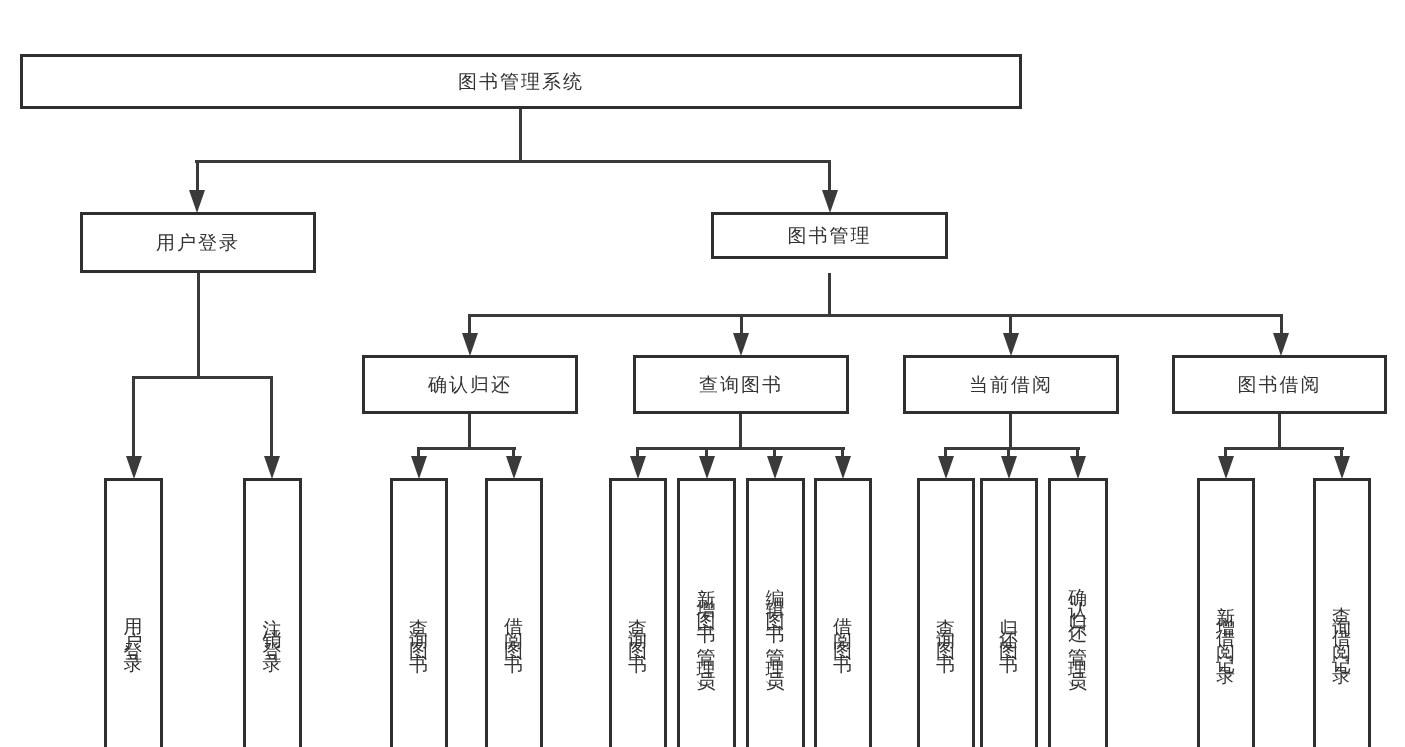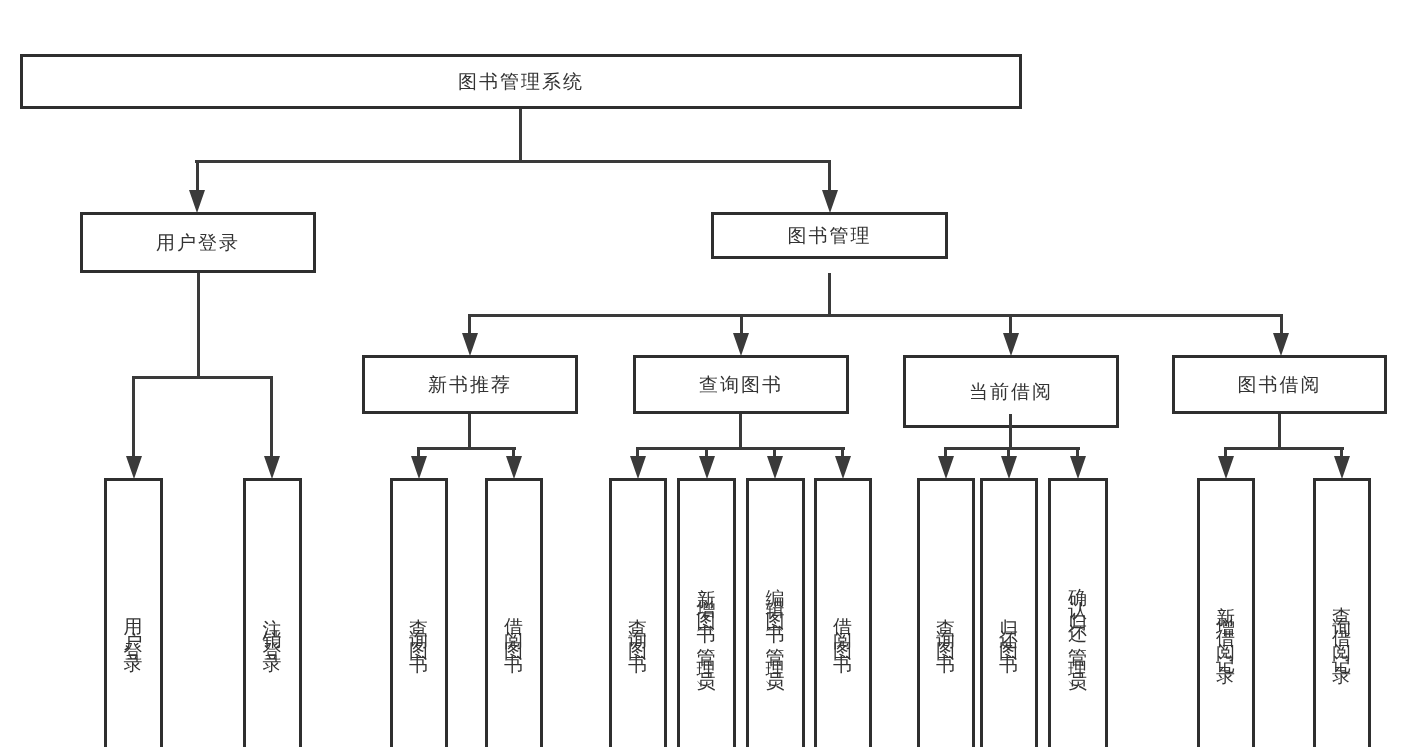--- a/index.html
+++ b/index.html
@@ -72,26 +72,26 @@
   <div class="vline" style="left:468px;top:273px;height:22px;"></div>
   <div class="arr" style="left:462px;top:292px;"></div>
   <div class="vline" style="left:740px;top:273px;height:22px;"></div>
   <div class="arr" style="left:733px;top:292px;"></div>
   <div class="vline" style="left:1009px;top:273px;height:22px;"></div>
   <div class="arr" style="left:1003px;top:292px;"></div>
   <div class="vline" style="left:1280px;top:273px;height:22px;"></div>
   <div class="arr" style="left:1273px;top:292px;"></div>
 
   <div class="box" style="left:362px;top:314px;width:216px;height:59px;">
-    <span>新书推荐</span>
+    <span>确认归还</span>
   </div>
   <div class="box" style="left:633px;top:314px;width:216px;height:59px;">
     <span>查询图书</span>
   </div>
-  <div class="box" style="left:903px;top:314px;width:216px;height:73px;">
+  <div class="box" style="left:903px;top:314px;width:216px;height:59px;">
     <span>当前借阅</span>
   </div>
   <div class="box" style="left:1172px;top:314px;width:215px;height:59px;">
     <span>图书借阅</span>
   </div>
 
   <div class="vline" style="left:468px;top:373px;height:36px;"></div>
   <div class="hline" style="left:417px;top:406px;width:99px;"></div>
   <div class="vline" style="left:417px;top:406px;height:14px;"></div>
   <div class="arr" style="left:411px;top:415px;"></div>

